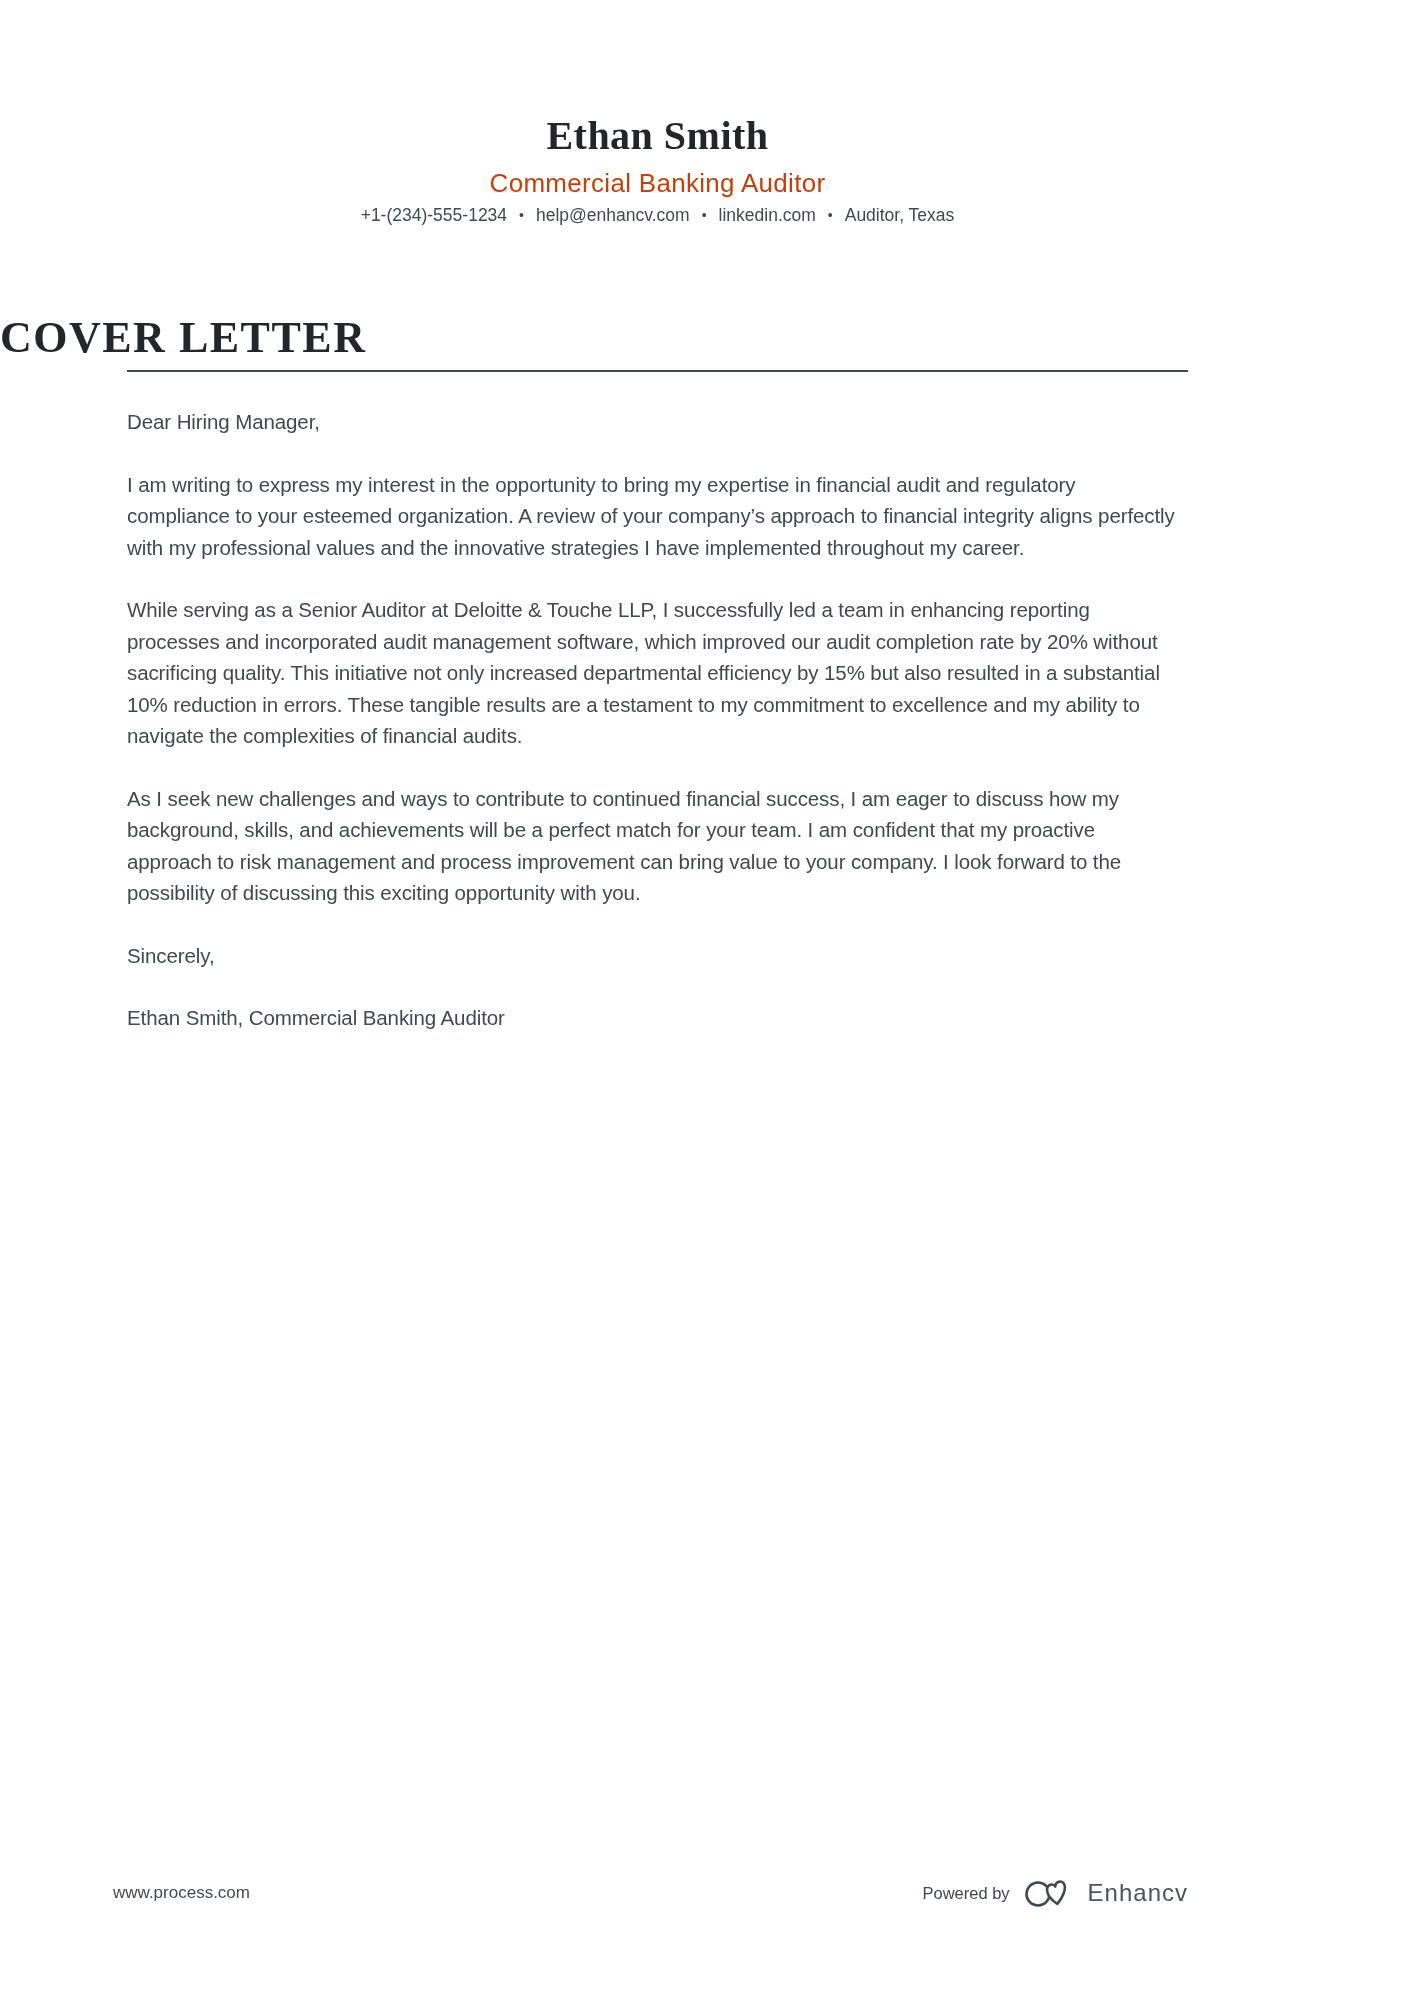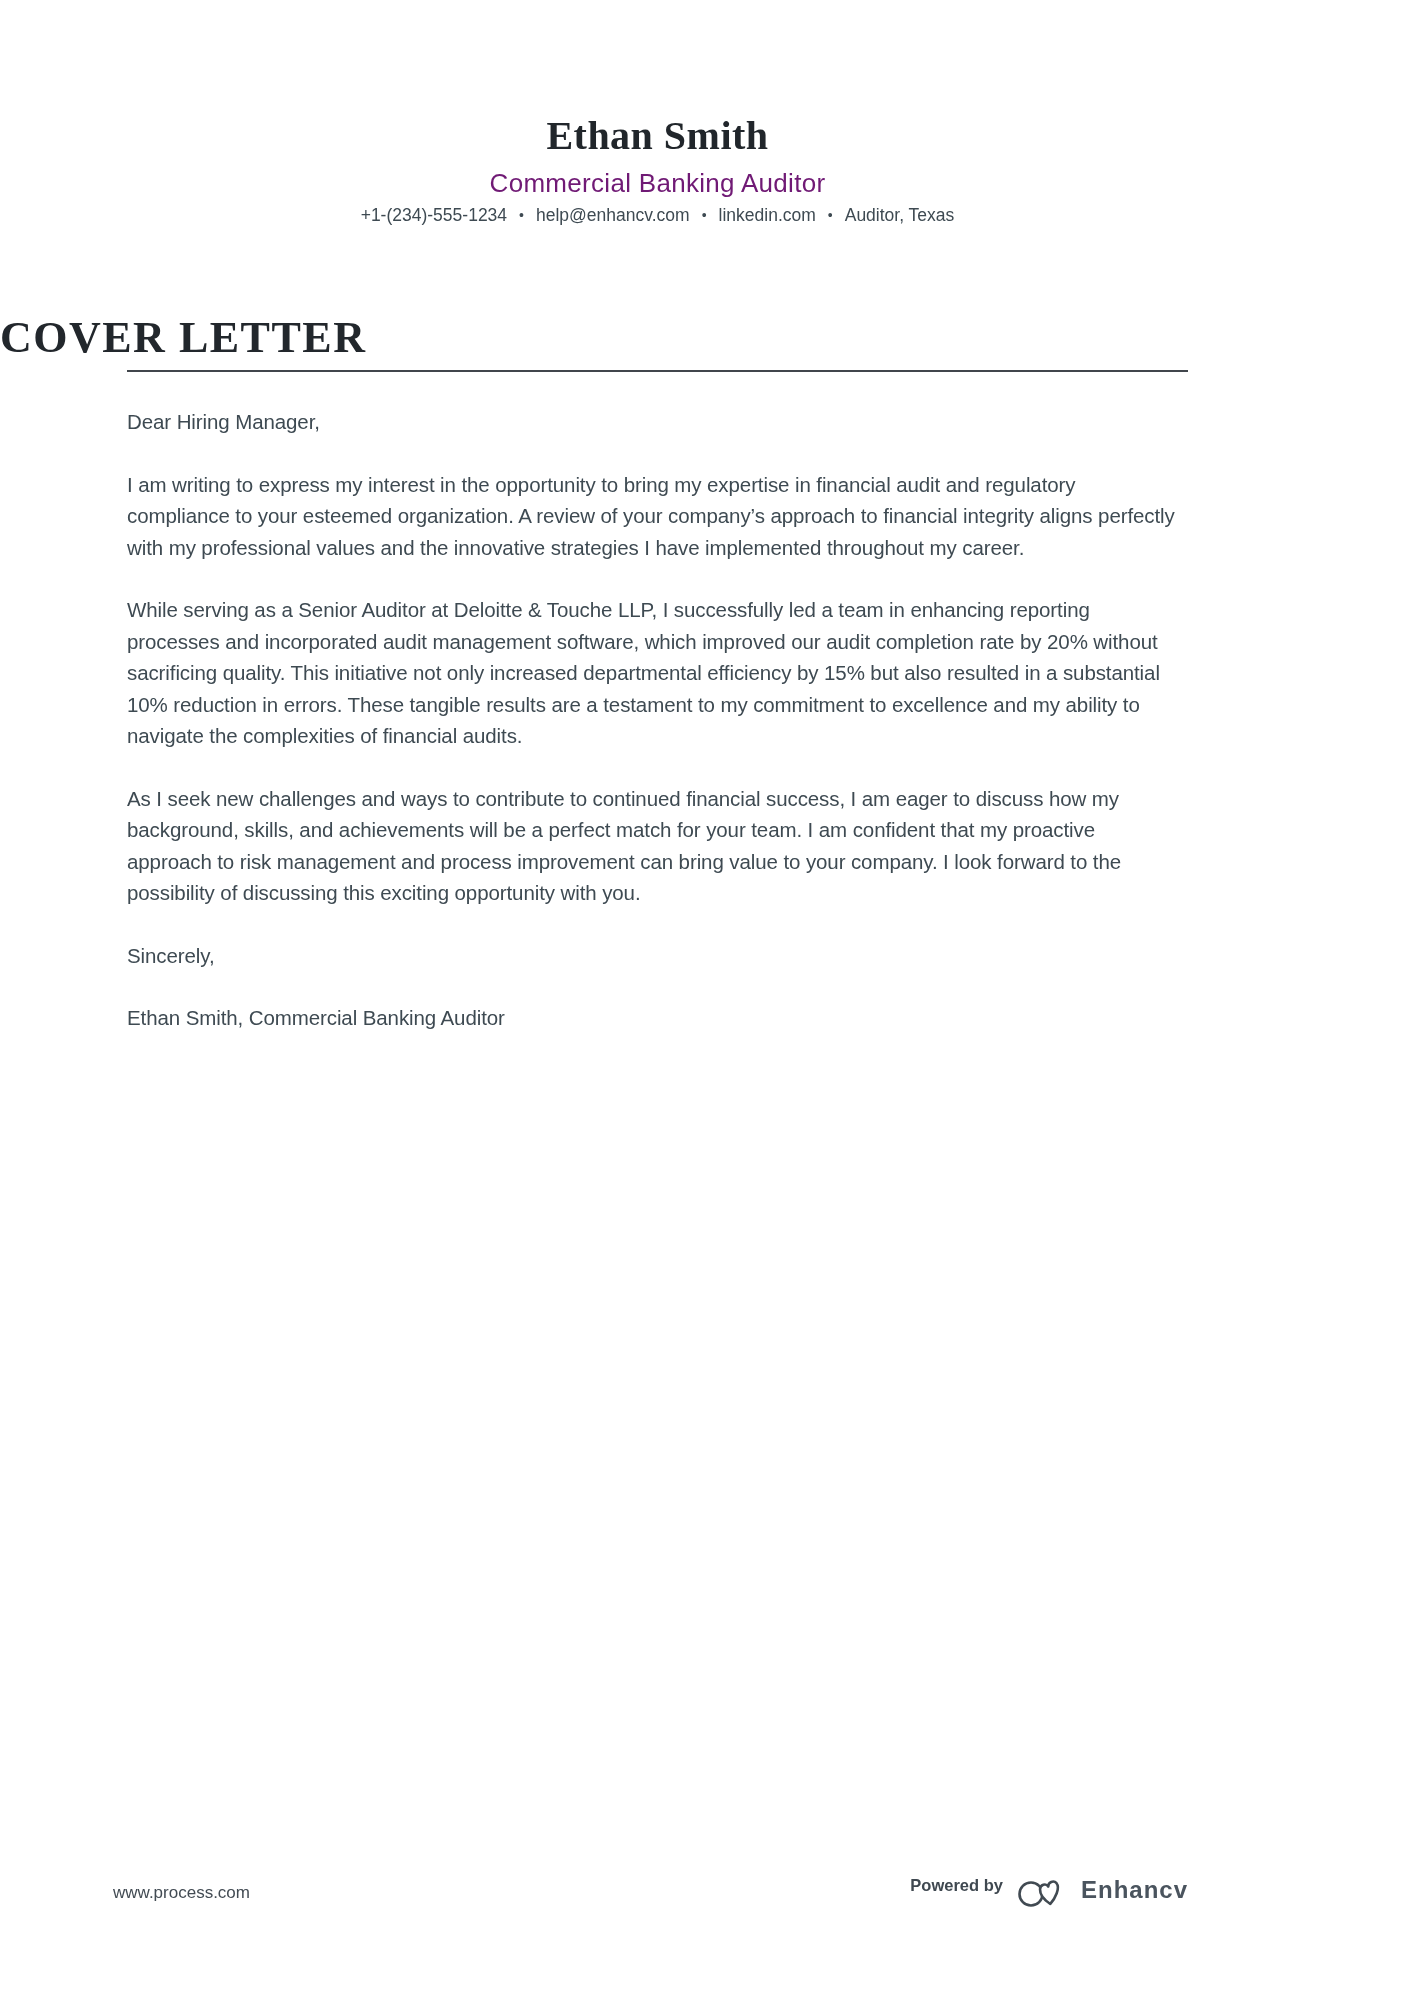--- a/index.html
+++ b/index.html
@@ -24,21 +24,21 @@
     font-weight: 700;
     font-size: 40px;
     line-height: 48px;
     color: #21262b;
     letter-spacing: 0.5px;
   }
   .job-title {
     margin-top: 8px;
     font-size: 26px;
     line-height: 30px;
-    color: #701a75;
+    color: #c2410c;
     letter-spacing: 0.3px;
   }
   .contact-line {
     margin-top: 6px;
     font-size: 17.5px;
     line-height: 22px;
     color: #3e4a52;
   }
   .contact-line .sep {
     display: inline-block;
@@ -85,24 +85,23 @@
     justify-content: space-between;
     align-items: center;
   }
   .site-link {
     font-size: 17px;
     color: #424b53;
     text-decoration: none;
   }
   .powered {
     display: flex;
-    align-items: flex-start;
+    align-items: center;
     gap: 14px;
     text-decoration: none;
-    font-weight: bold;
   }
   .powered-label {
     font-size: 16.5px;
     color: #3f4850;
   }
   .brand-text {
     font-size: 24px;
     color: #4a545e;
     letter-spacing: 1px;
   }

